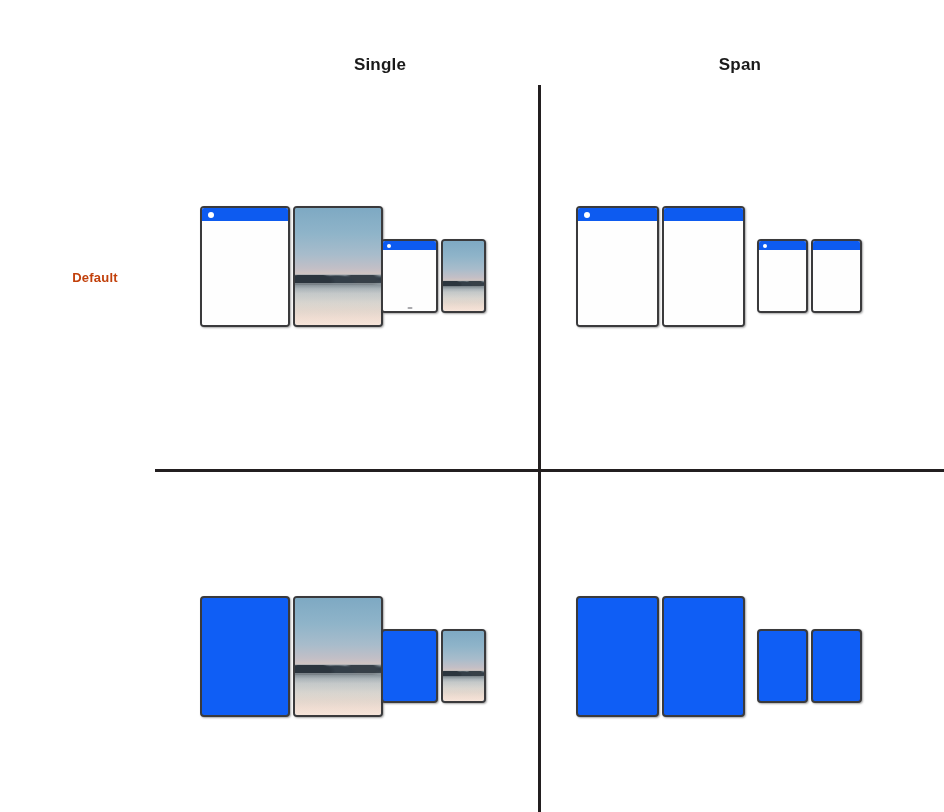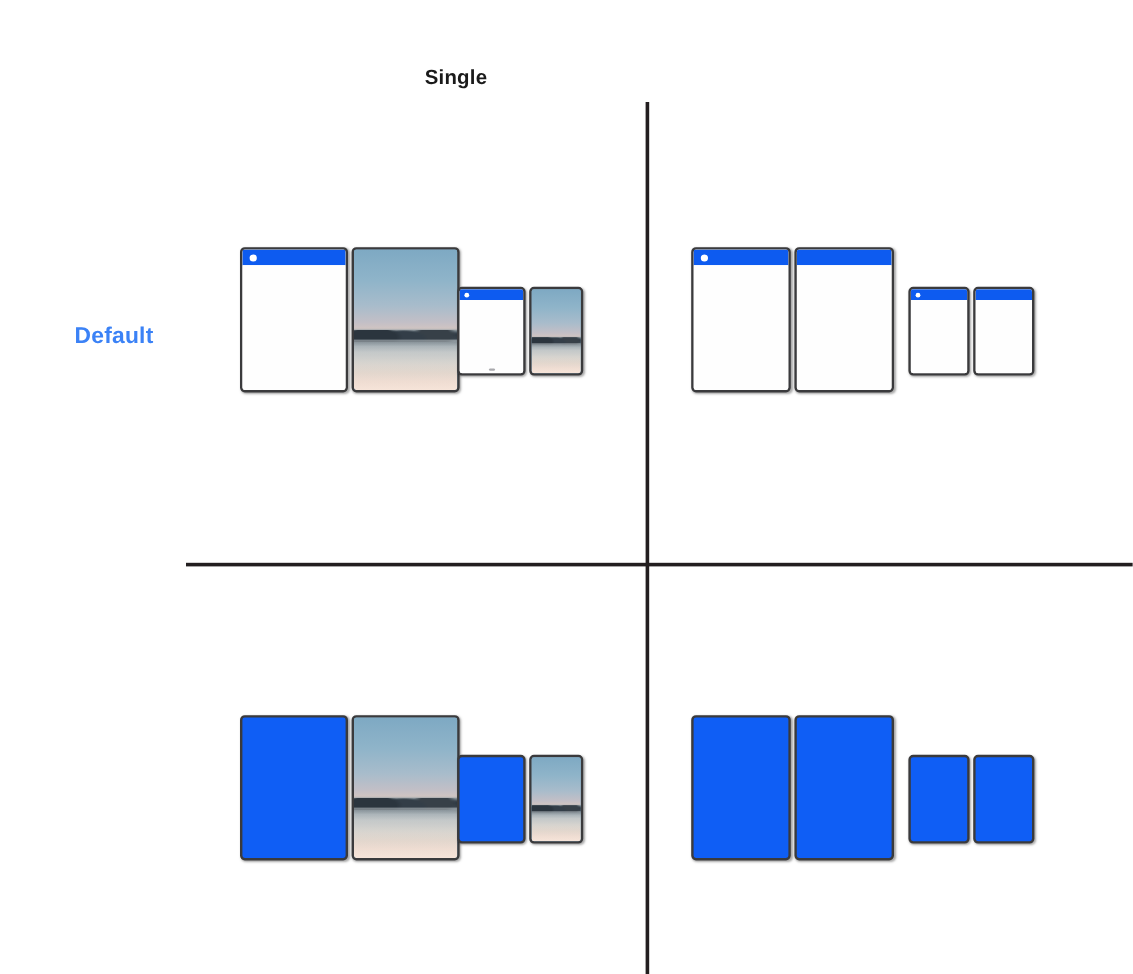--- a/index.html
+++ b/index.html
@@ -27,21 +27,21 @@
   .col-header {
     position: absolute; top: 55px;
     font-size: 17px; font-weight: bold; color: #1a1a1a;
     letter-spacing: .2px; text-align: center; white-space: nowrap;
   }
   #col-single { left: 280px; width: 200px; }
   #col-span   { left: 640px; width: 200px; }
 
   .row-header {
     position: absolute;
-    font-size: 19px; font-weight: bold; color: #3b82f6;
+    font-size: 13px; font-weight: bold; color: #c2410c;
     letter-spacing: .2px; white-space: nowrap; text-align: center;
   }
   #row-default    { left: 20px; top: 270px; width: 150px; }
   #row-fullscreen { left: 10px; top: 651px; width: 165px; }
 
   
   .device {
     position: absolute;
     display: flex;
     align-items: flex-start;
@@ -119,20 +119,21 @@
 </style>
 </head>
 <body>
 
 <div id="root">
 
   <div class="divider-v"></div>
   <div class="divider-h"></div>
 
   <div class="col-header" id="col-single">Single</div>
+  <div class="col-header" id="col-span">Span</div>
 
   <div class="row-header" id="row-default">Default</div>
 
   <div class="device" style="left:200px; top:206px;">
     <div class="screen" style="width:90px;height:121px;">
       <div class="titlebar" style="height:13px;">
         <div class="dot" style="width:6px;height:6px;left:6px;top:4px;"></div>
       </div>
       <div class="body-fill" style="top:13px;"></div>
     </div>

